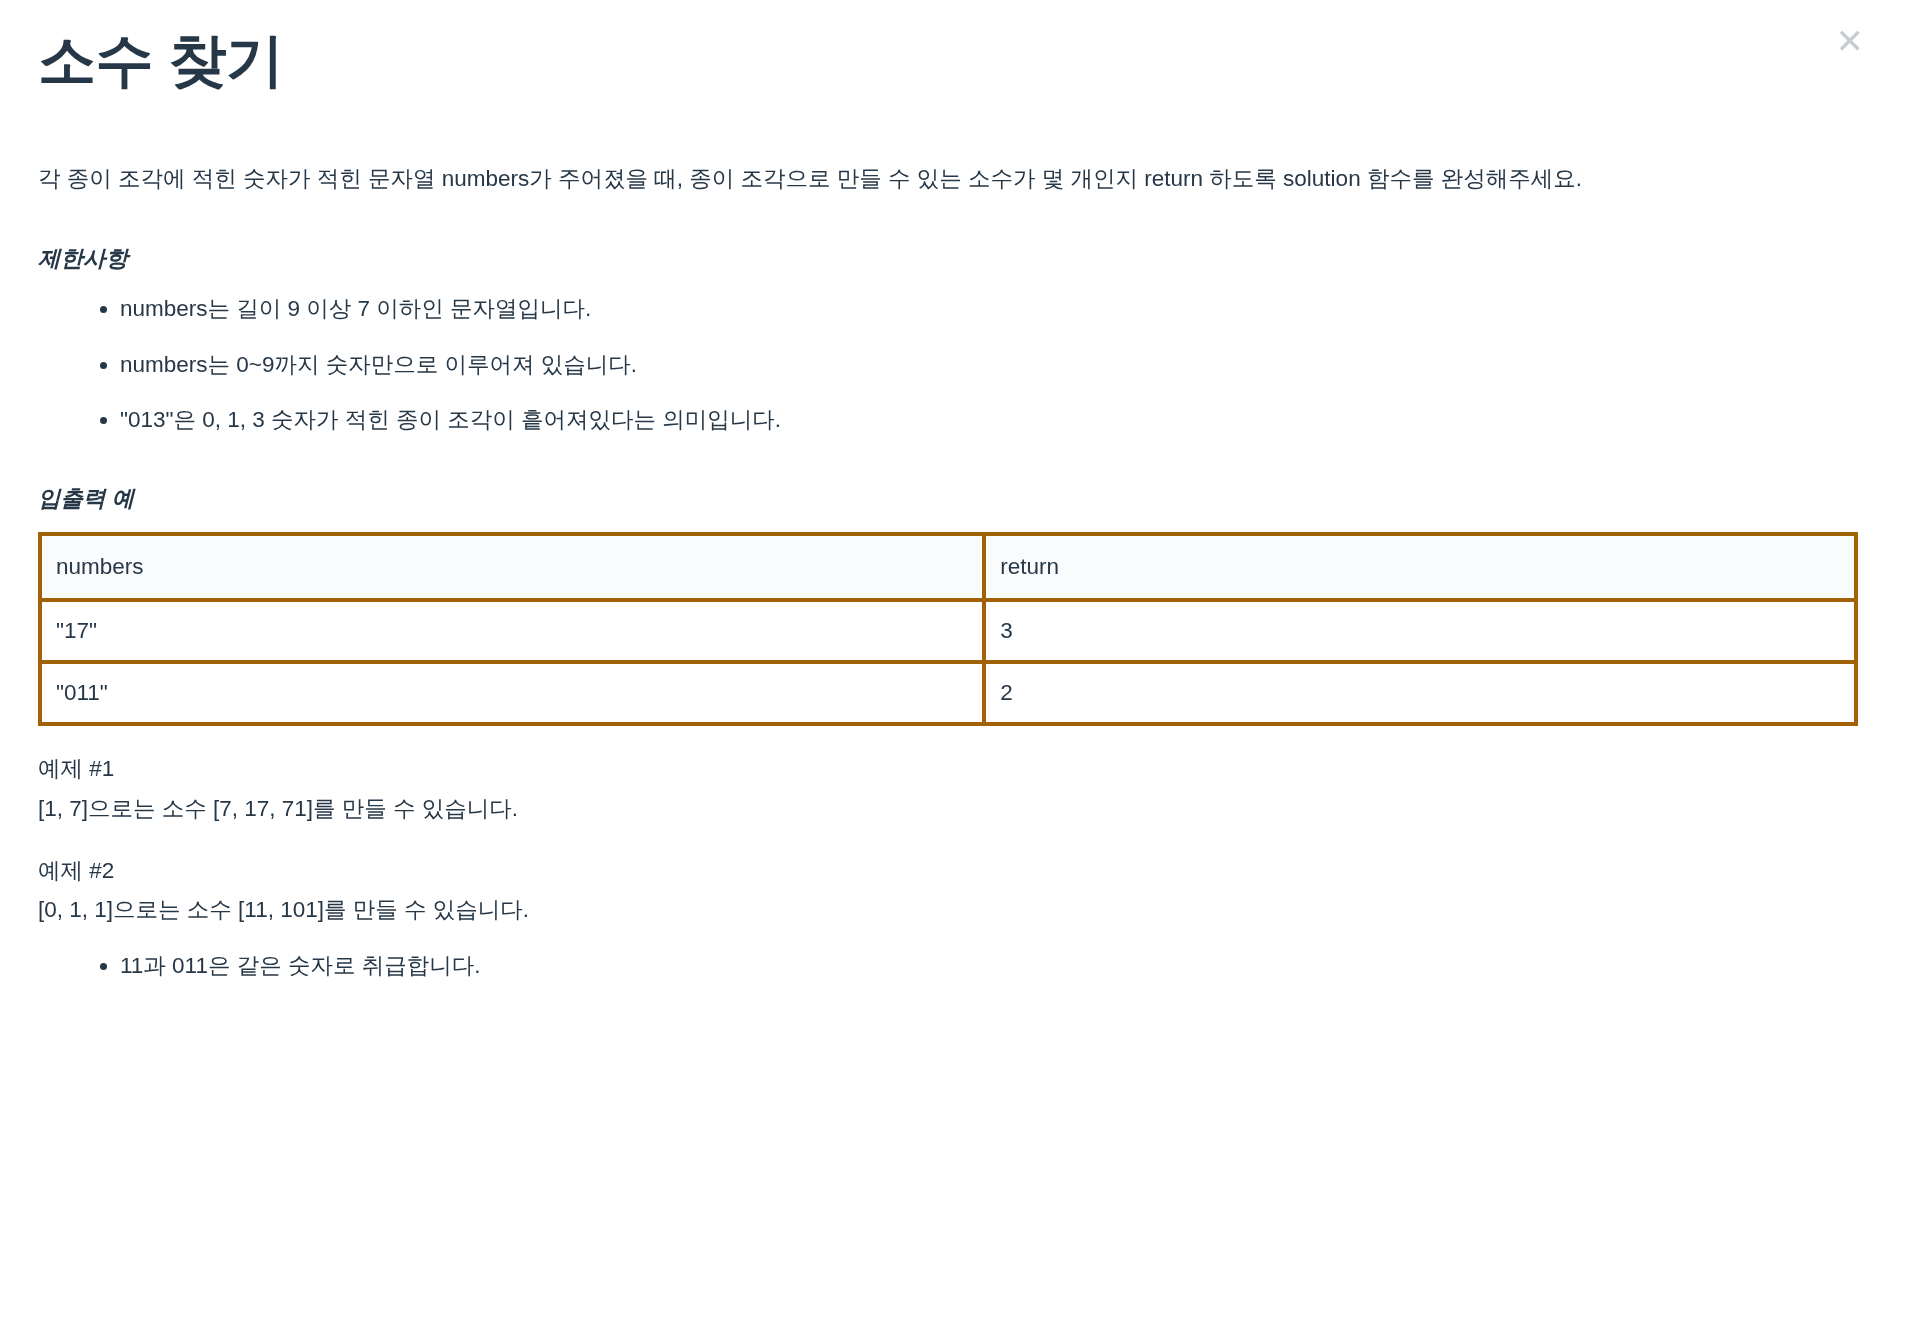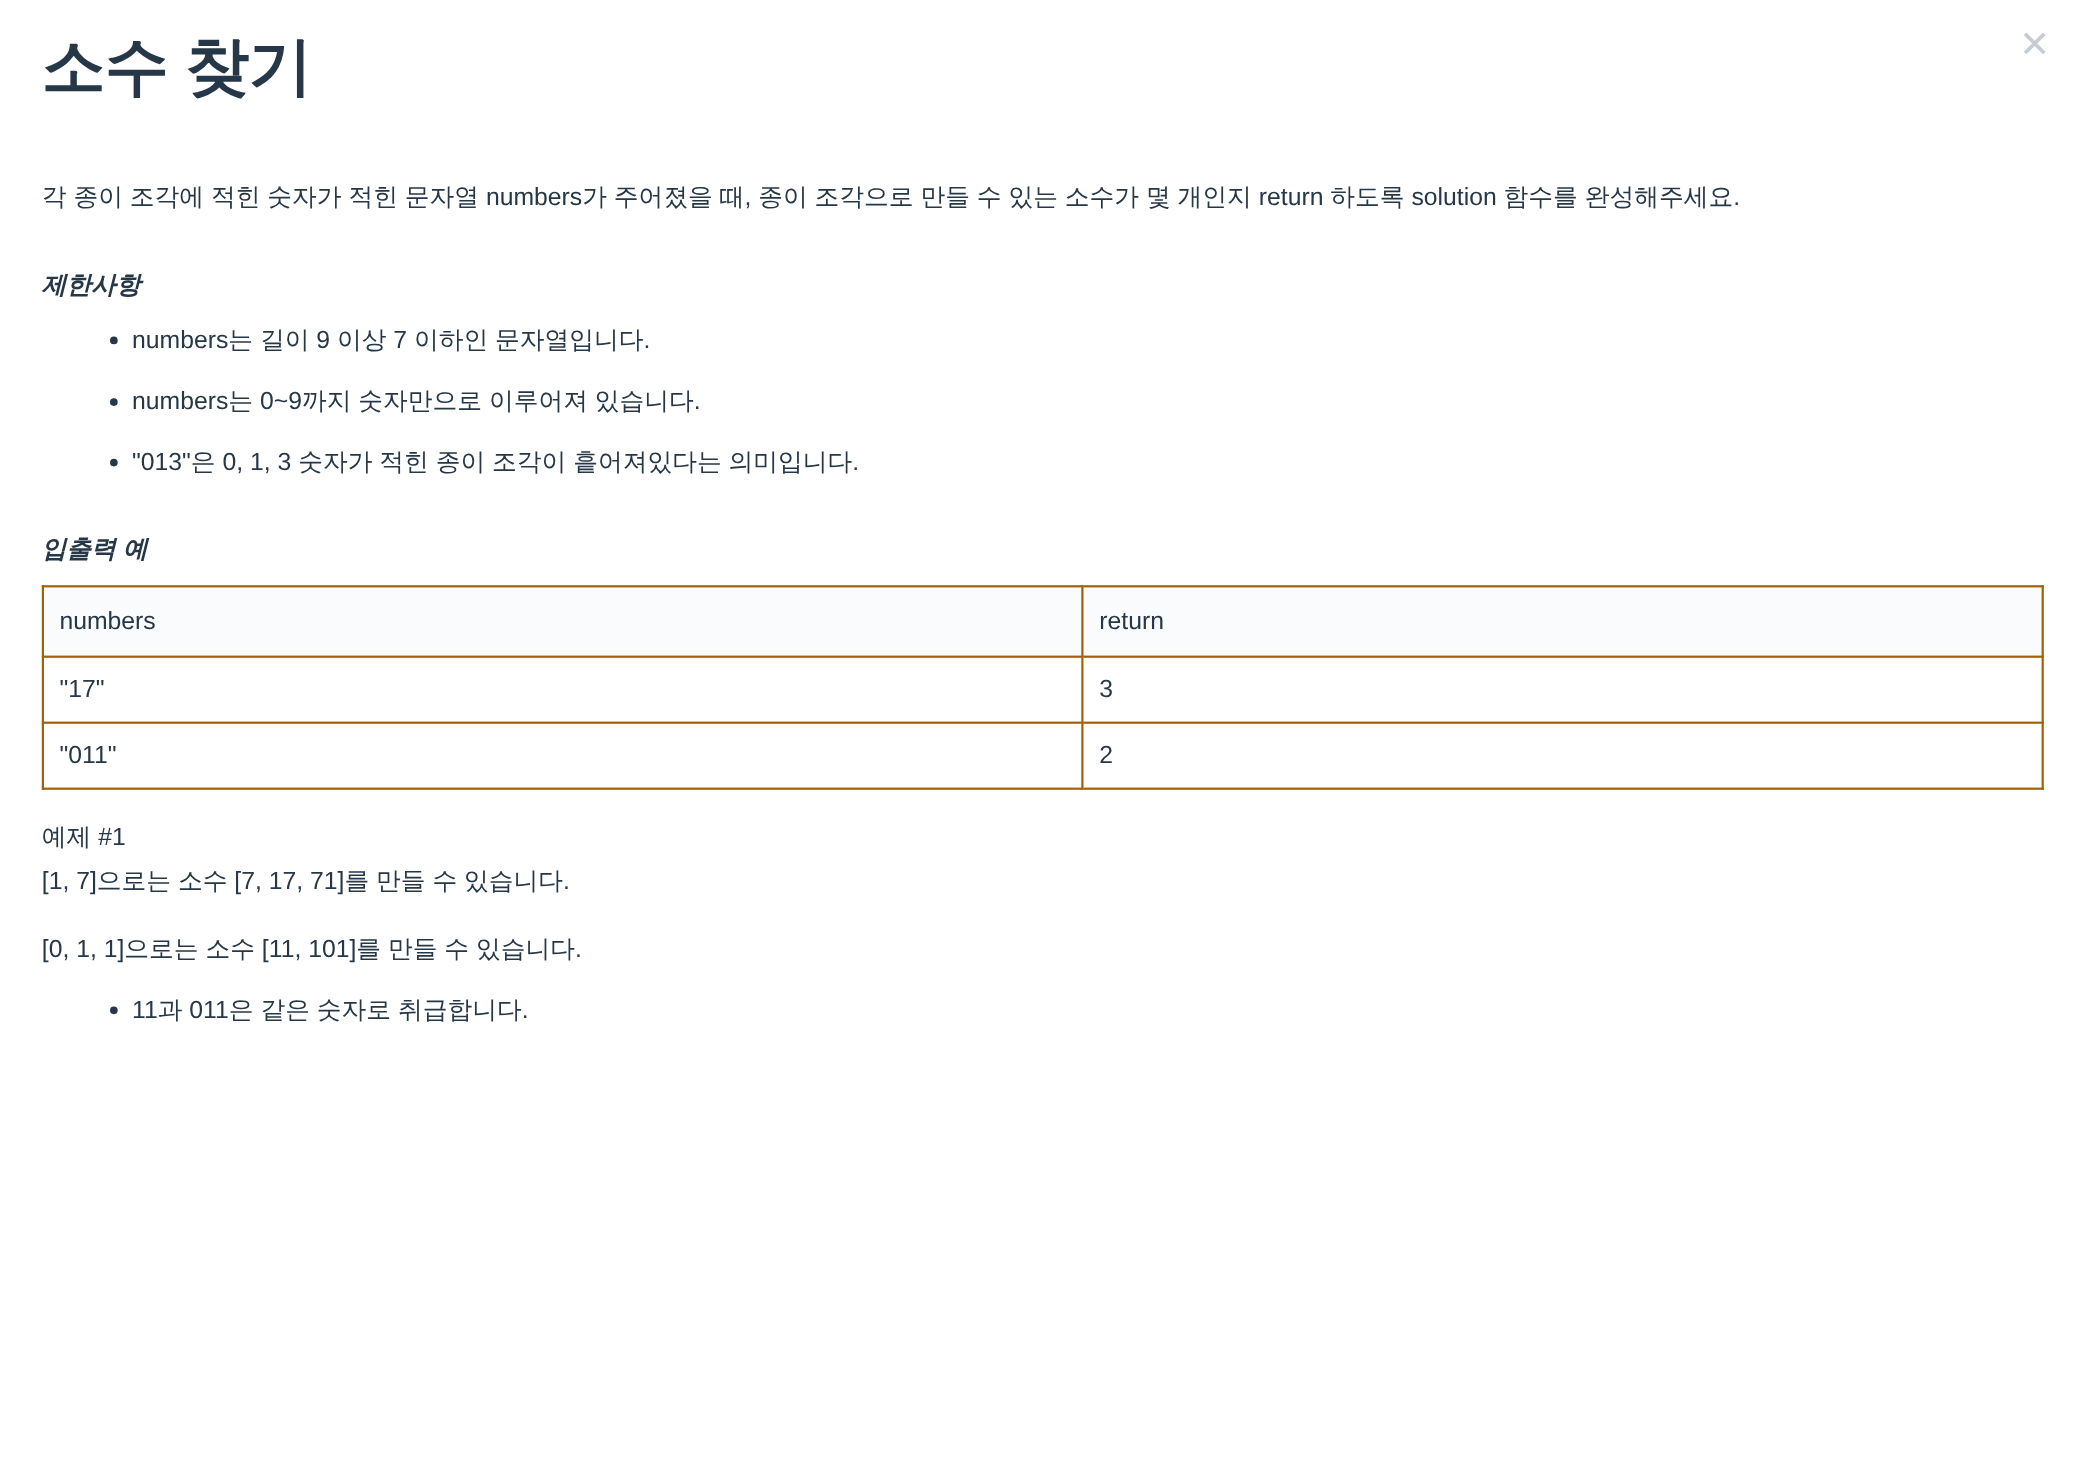--- a/index.html
+++ b/index.html
@@ -69,21 +69,21 @@
   }
 
   table.io-table {
     width: calc(100% - 2px);
     border-collapse: collapse;
     margin: 6px 0 26px 0;
     table-layout: fixed;
   }
   table.io-table th,
   table.io-table td {
-    border: 2px solid #a16207;
+    border: 4px solid #a16207;
     text-align: left;
     font-weight: normal;
     font-size: 22.5px;
     padding: 16px 14px;
     color: #263747;
   }
   table.io-table thead th {
     background: #fafbfc;
     padding: 18px 14px;
   }
@@ -153,19 +153,20 @@
     </tbody>
   </table>
 
 
   <div class="example-block">
     <p class="example-title">예제 #1</p>
     <p class="example-body">[1, 7]으로는 소수 [7, 17, 71]를 만들 수 있습니다.</p>
   </div>
 
   <div class="example-block">
+    <p class="example-title">예제 #2</p>
     <p class="example-body">[0, 1, 1]으로는 소수 [11, 101]를 만들 수 있습니다.</p>
     <ul class="sub-note">
       <li>11과 011은 같은 숫자로 취급합니다.</li>
     </ul>
   </div>
 
 </div>
 
 </body></html>

